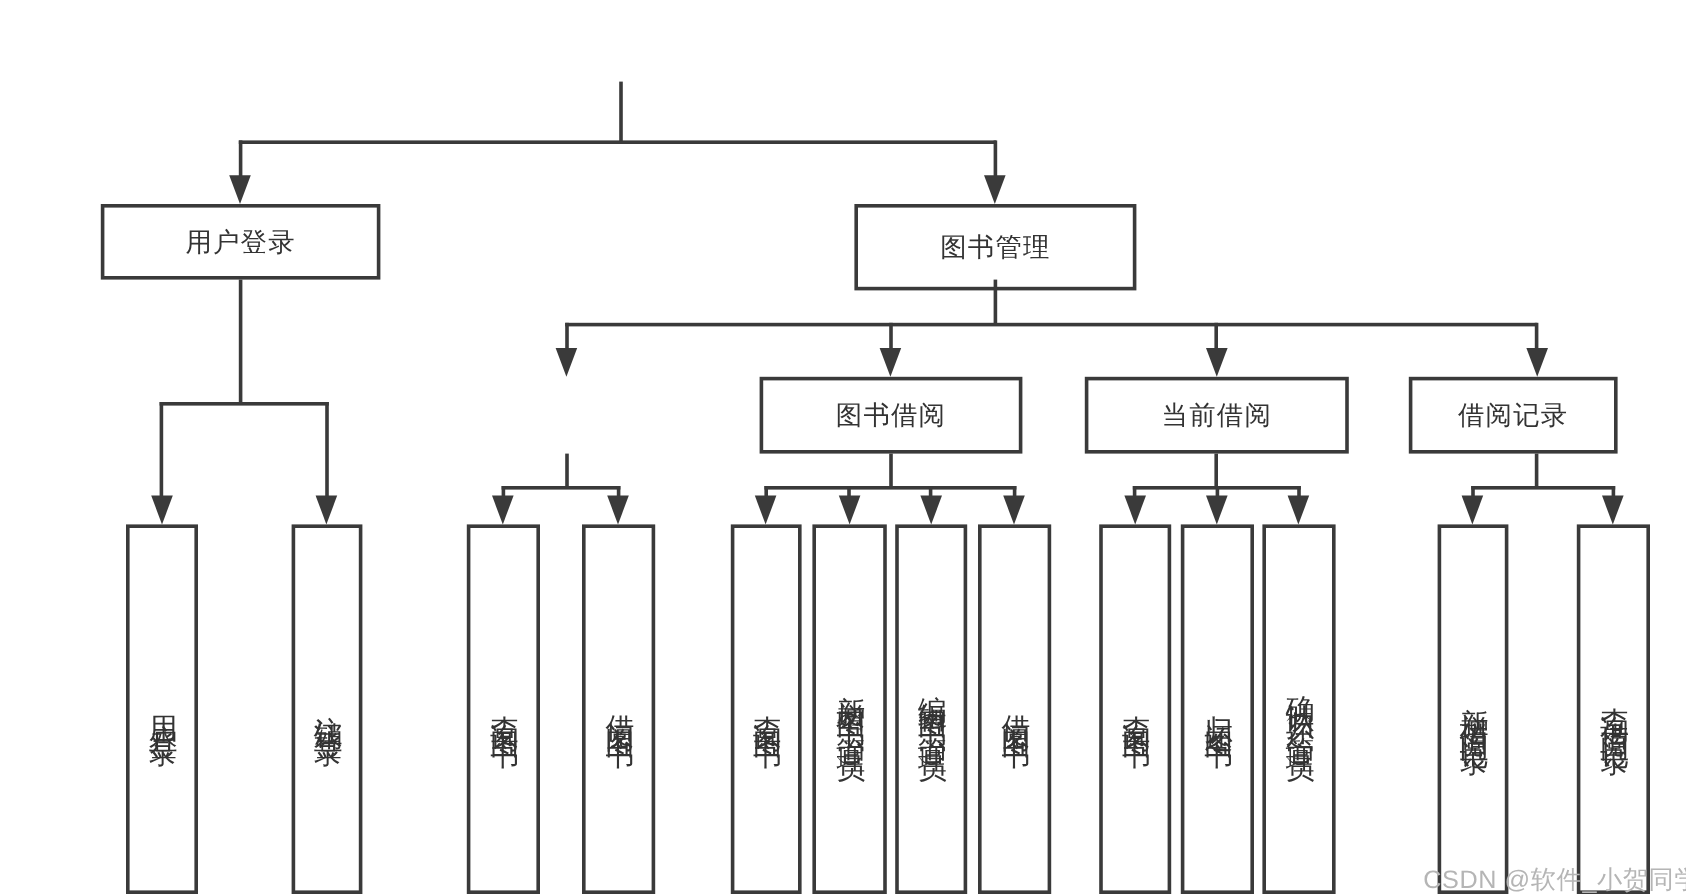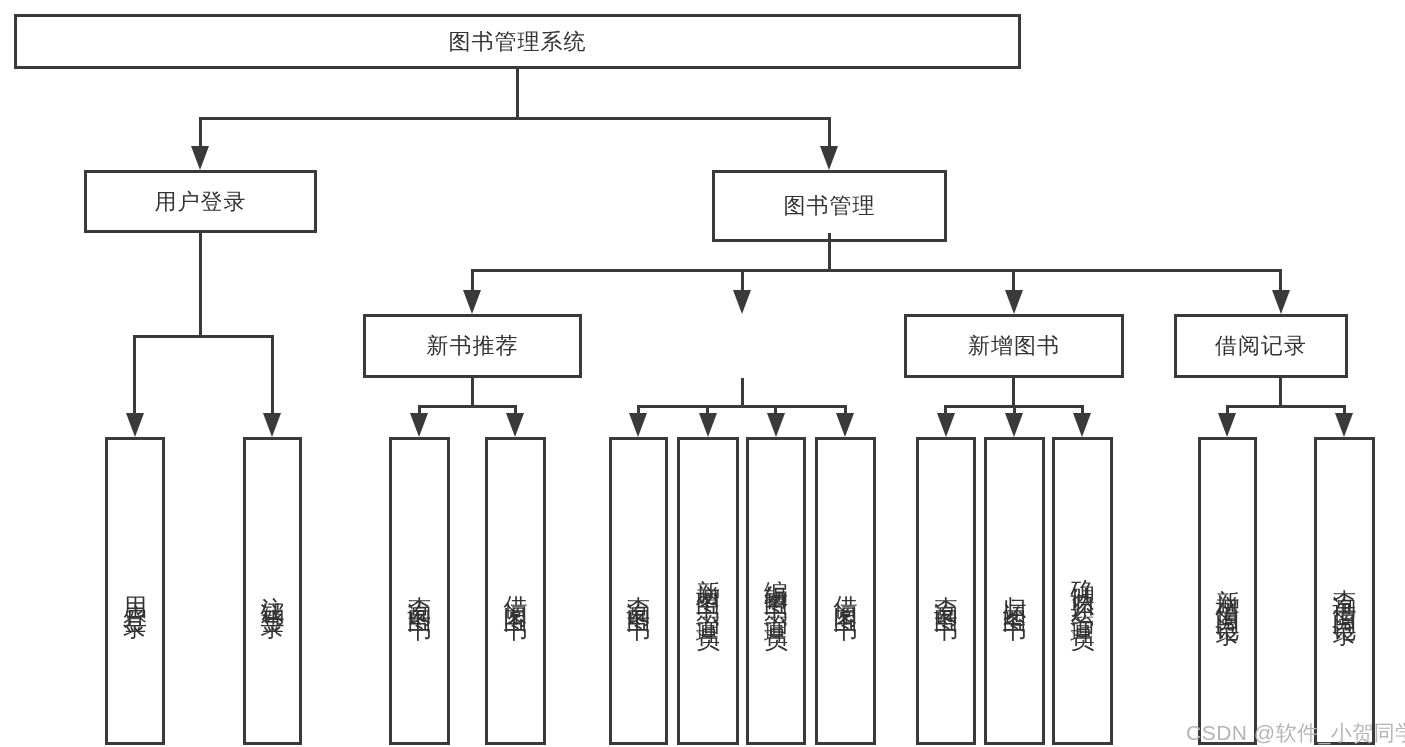--- a/index.html
+++ b/index.html
@@ -33,30 +33,29 @@
     position:absolute; left:1186px; top:719px;
     font-size:21px; color:#b5b5b5; z-index:10;
     white-space:nowrap; letter-spacing:0.5px;
   }
 </style>
 </head>
 <body>
 
 <div class="canvas">
 
-  <div class="box hlbl" style="left:14px;top:14px;width:1007px;height:55px">图书管理系统</div>
 
   <div class="box hlbl" style="left:84px;top:170px;width:233px;height:63px">用户登录</div>
 
   <div class="box hlbl" style="left:712px;top:170px;width:235px;height:72px">图书管理</div>
 
-  <div class="box hlbl" style="left:363px;top:314px;width:219px;height:64px">新书推荐</div>
 
+  <div class="box hlbl" style="left:633px;top:314px;width:219px;height:64px">图书借阅</div>
 
-  <div class="box hlbl" style="left:904px;top:314px;width:220px;height:64px">新增图书</div>
+  <div class="box hlbl" style="left:904px;top:314px;width:220px;height:64px">当前借阅</div>
 
   <div class="box hlbl" style="left:1174px;top:314px;width:174px;height:64px">借阅记录</div>
 
   <div class="box vbox" style="left:105px;top:437px;width:60px;height:308px">用户登录</div>
 
   <div class="box vbox" style="left:243px;top:437px;width:59px;height:308px">注销登录</div>
 
   <div class="box vbox" style="left:389px;top:437px;width:61px;height:308px">查询图书</div>
 
   <div class="box vbox" style="left:485px;top:437px;width:61px;height:308px">借阅图书</div>

